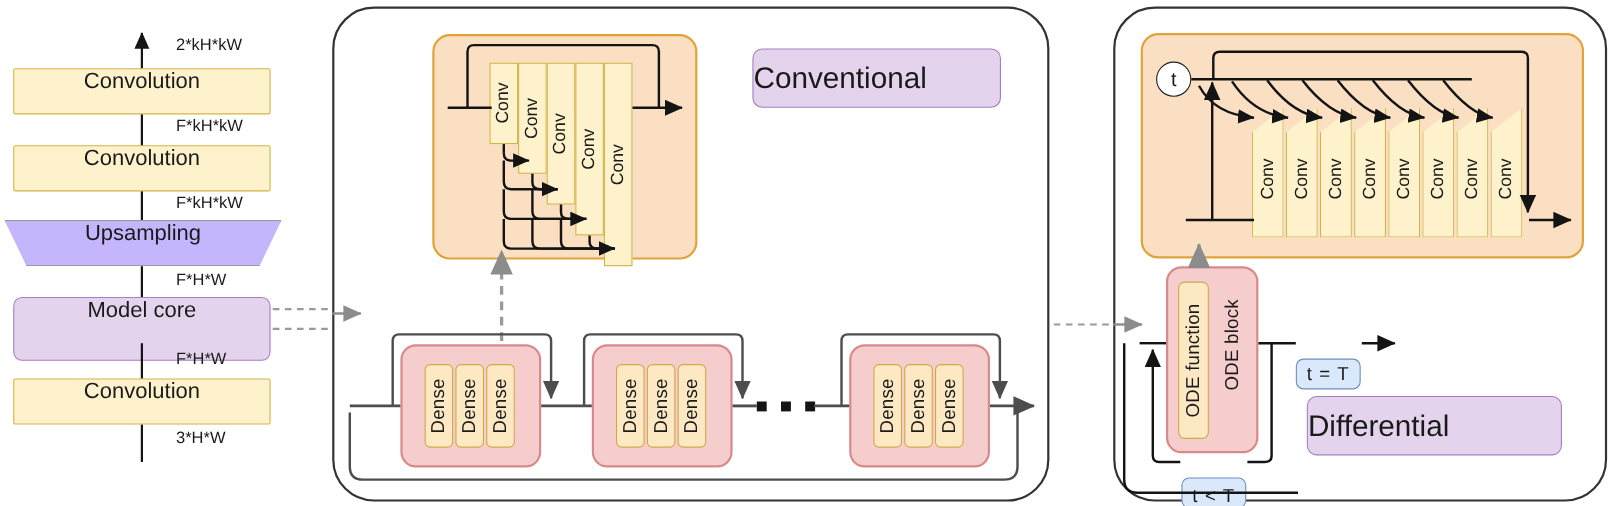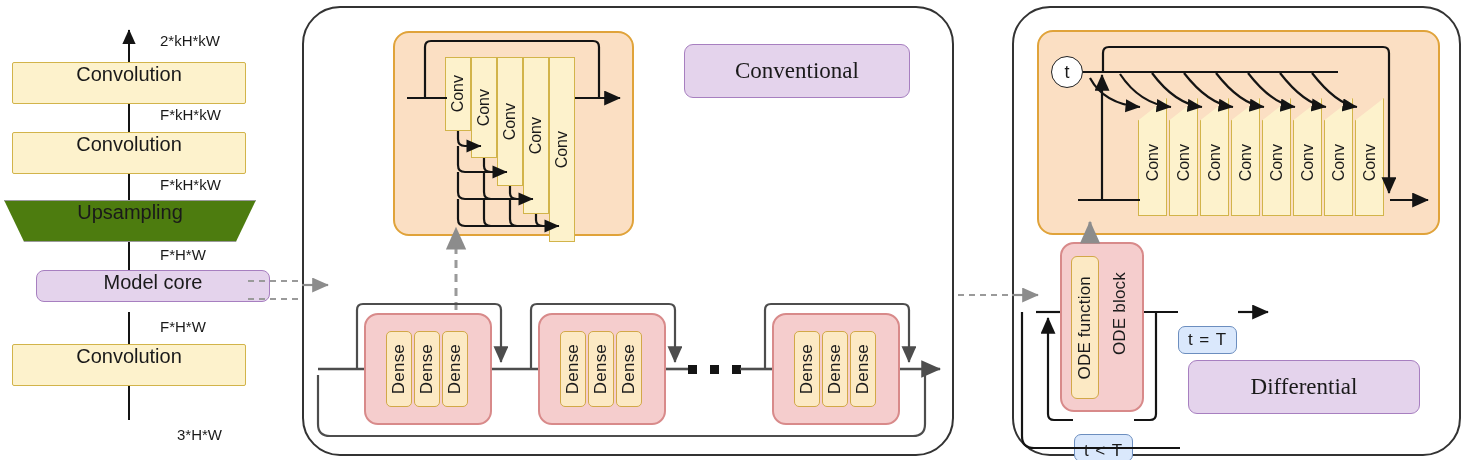--- a/index.html
+++ b/index.html
@@ -7,21 +7,21 @@
        font-family:"Liberation Sans","DejaVu Sans",sans-serif;color:#1a1a1a;}
   .fullsvg{position:absolute;left:0;top:0;width:1463px;height:460px;pointer-events:none;}
 
   
   .node{position:absolute;box-sizing:border-box;display:flex;
         justify-content:center;text-align:center;}
   .conv-box{background:#fdf2cc;border:1.4px solid #d2b44a;border-radius:2px;
             font-size:20px;color:#1a1a1a;}
   .core-box{background:#e4d3ec;border:1.4px solid #a77fc0;border-radius:8px;
             font-size:20px;color:#1a1a1a;}
-  .ups-shape{background:#4d7c0f;border:1.4px solid #9a9a9a;
+  .ups-shape{background:#c4b5fd;border:1.4px solid #9a9a9a;
              clip-path:polygon(0% 0%,100% 0%,92% 100%,8% 100%);
              font-size:20px;color:#1a1a1a;}
   .dimlabel{position:absolute;font-size:15px;color:#1a1a1a;white-space:nowrap;}
 
   
   .panel{position:absolute;box-sizing:border-box;border:2.2px solid #333333;
          border-radius:38px;background:#ffffff;}
 
   
   .orange{position:absolute;box-sizing:border-box;background:#fbdfc3;
@@ -39,22 +39,22 @@
          color:#1a1a1a;white-space:nowrap;}
 
   
   .convcol{position:absolute;box-sizing:border-box;background:#fdf2cc;
         border:1.5px solid #d2b44a;
         display:flex;align-items:center;justify-content:center;}
 
   
   .caption{position:absolute;box-sizing:border-box;background:#e4d3ec;
         border:1.6px solid #a77fc0;border-radius:9px;
-        display:flex;align-items:center;justify-content:center;
-        font-size:23px;color:#1a1a1a;font-family:Liberation Serif, serif;}
+        display:flex;align-items:center;justify-content:flex-start;
+        font-size:27px;color:#1a1a1a;}
 
   
   .badge{position:absolute;box-sizing:border-box;background:#dae8fc;
         border:1.6px solid #6c8ebf;border-radius:7px;
         display:flex;align-items:center;justify-content:center;
         font-size:17px;color:#1a1a1a;letter-spacing:1px;margin-top:28px;}
 
   
   .tcircle{position:absolute;box-sizing:border-box;width:32px;height:32px;
         border-radius:50%;background:#ffffff;border:1.8px solid #222222;
@@ -78,34 +78,34 @@
 </div>
 
 <div class="node conv-box" style="left:12px;top:132px;width:234px;height:42px;">
   <span>Convolution</span>
 </div>
 
 <div class="node ups-shape" style="left:4px;top:200px;width:252px;height:42px;">
   <span>Upsampling</span>
 </div>
 
-<div class="node core-box" style="left:12px;top:270px;width:234px;height:32px;margin-left:24px;">
+<div class="node core-box" style="left:12px;top:270px;width:234px;height:58px;">
   <span>Model core</span>
 </div>
 
 <div class="node conv-box" style="left:12px;top:344px;width:234px;height:42px;">
   <span>Convolution</span>
 </div>
 
 <div class="dimlabel" style="left:160px;top:32px;">2*kH*kW</div>
 <div class="dimlabel" style="left:160px;top:106px;">F*kH*kW</div>
 <div class="dimlabel" style="left:160px;top:176px;">F*kH*kW</div>
 <div class="dimlabel" style="left:160px;top:246px;">F*H*W</div>
 <div class="dimlabel" style="left:160px;top:318px;">F*H*W</div>
-<div class="dimlabel" style="left:177px;top:390px;margin-top:36px;">3*H*W</div>
+<div class="dimlabel" style="left:160px;top:390px;">3*H*W</div>
 
 <div class="panel" style="left:302px;top:6px;width:652px;height:450px;"></div>
 <div class="panel" style="left:1012px;top:6px;width:449px;height:450px;"></div>
 
 <div class="orange" style="left:393px;top:31px;width:241px;height:205px;"></div>
 
 <div class="convcol" style="left:445px;top:57px;width:26px;height:74px;">
   <span class="vtext-sm">Conv</span>
 </div>
 <div class="convcol" style="left:471px;top:57px;width:26px;height:101px;">

